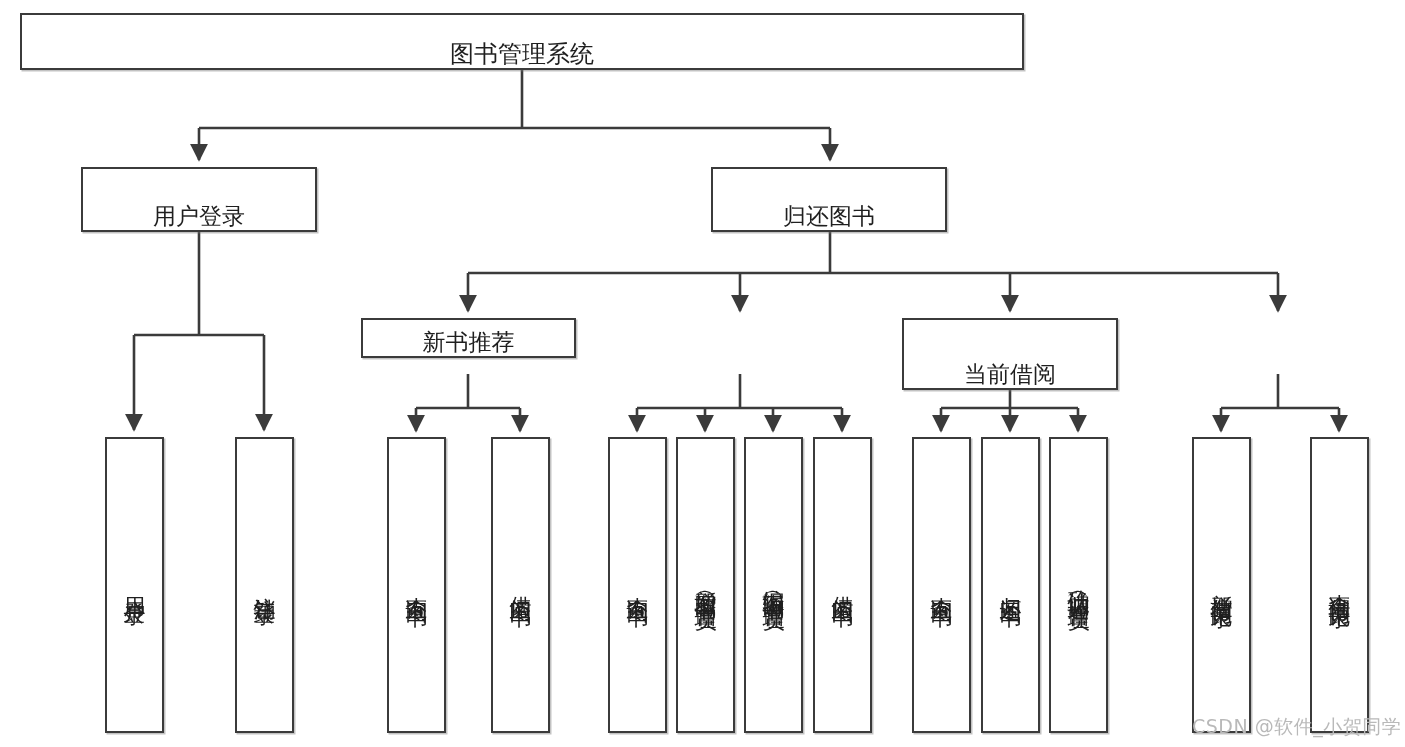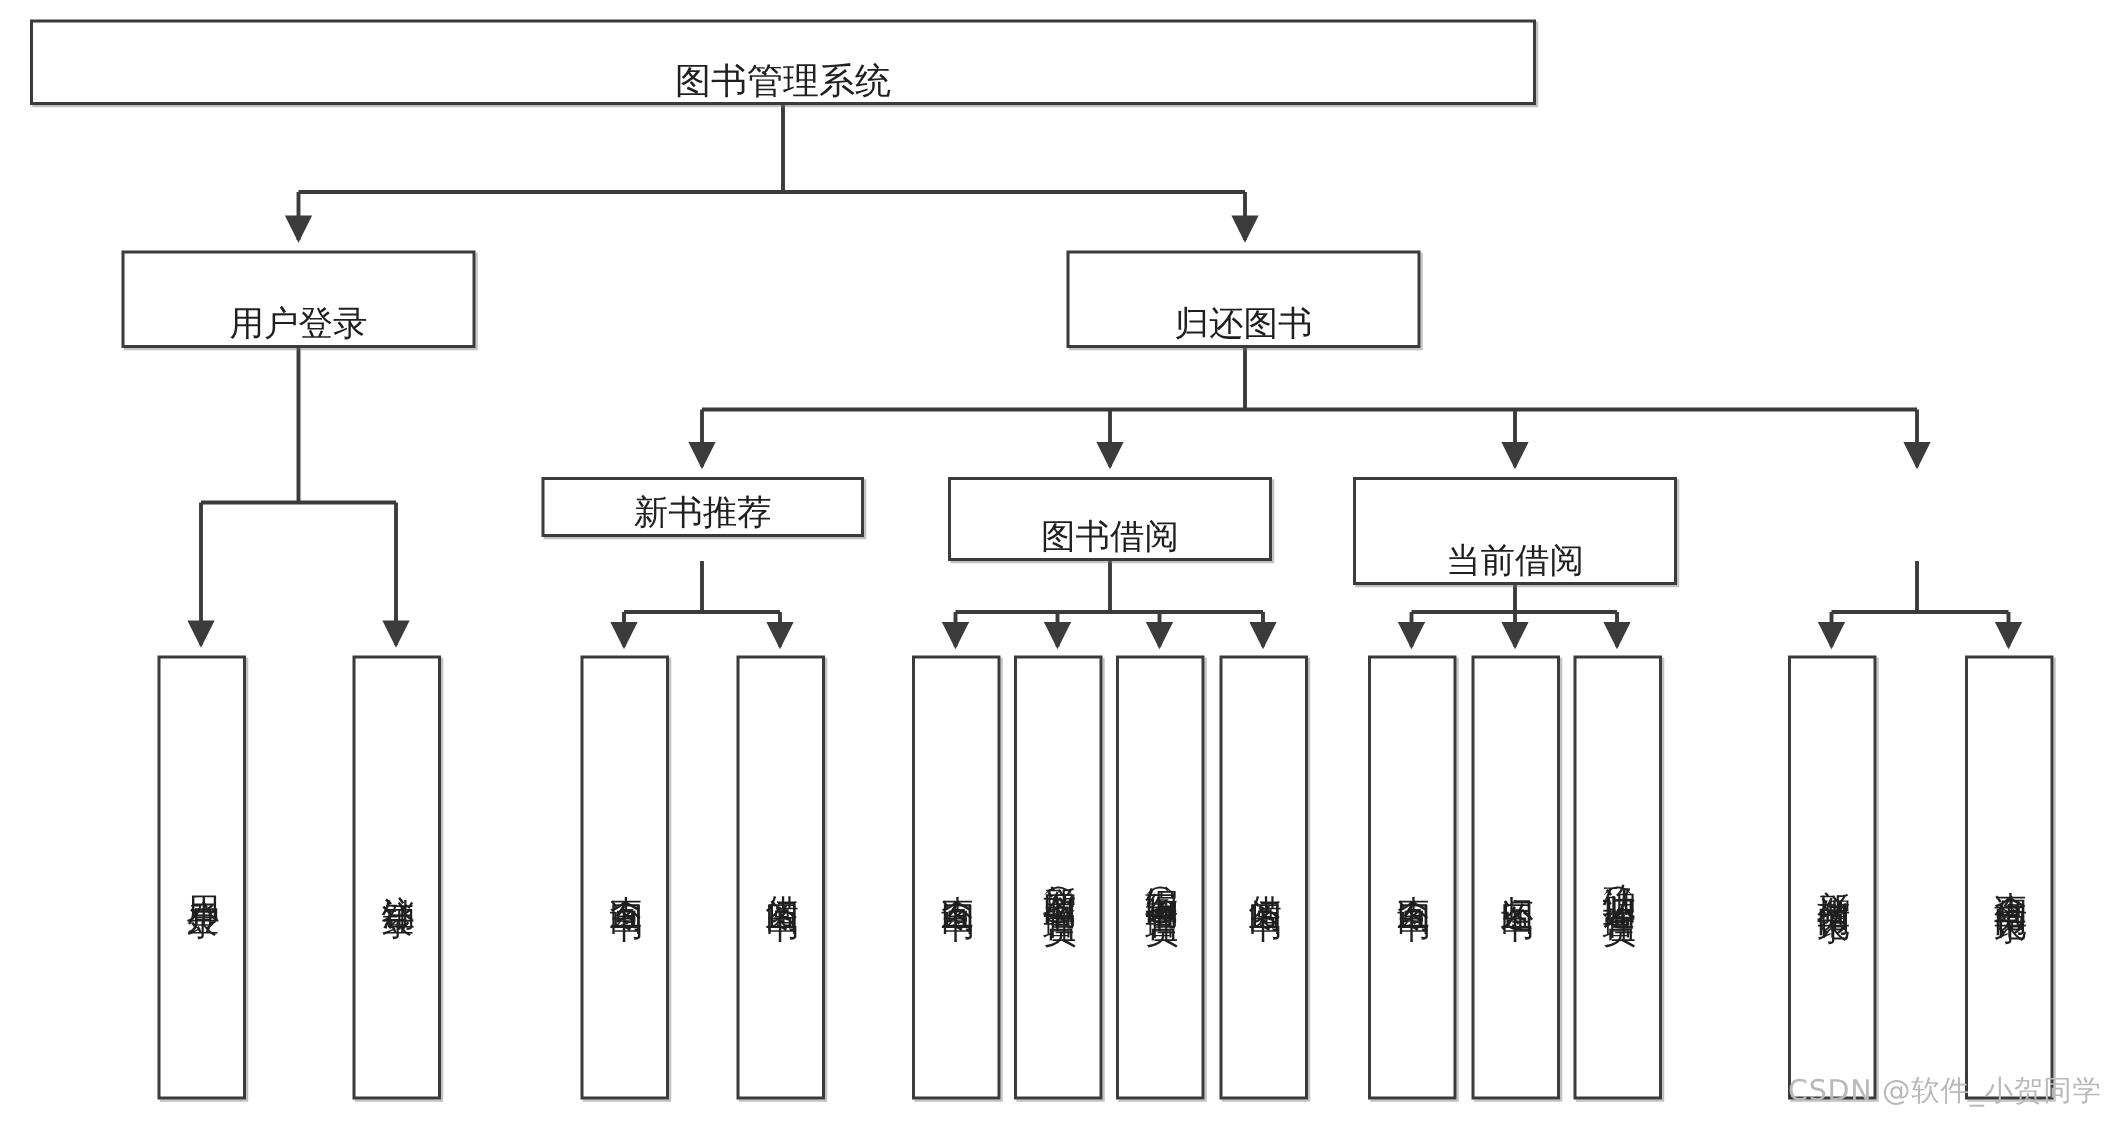--- a/index.html
+++ b/index.html
@@ -139,23 +139,20 @@
   <div class="node h" style="left:81px; top:167px; width:236px; height:65px;">
     <span class="label">用户登录</span>
   </div>
   <div class="node h" style="left:711px; top:167px; width:236px; height:65px;">
     <span class="label">归还图书</span>
   </div>
 
   <div class="node h" style="left:361px; top:318px; width:215px; height:40px;">
     <span class="label">新书推荐</span>
   </div>
-  <div class="node h" style="left:632px; top:318px; width:216px; height:56px;">
-    <span class="label">图书借阅</span>
-  </div>
   <div class="node h" style="left:902px; top:318px; width:216px; height:72px;">
     <span class="label">当前借阅</span>
   </div>
 
   <div class="node v" style="left:105px; top:437px; width:59px; height:296px;">
     <span class="label">用户登录</span>
   </div>
   <div class="node v" style="left:235px; top:437px; width:59px; height:296px;">
     <span class="label">注销登录</span>
   </div>

